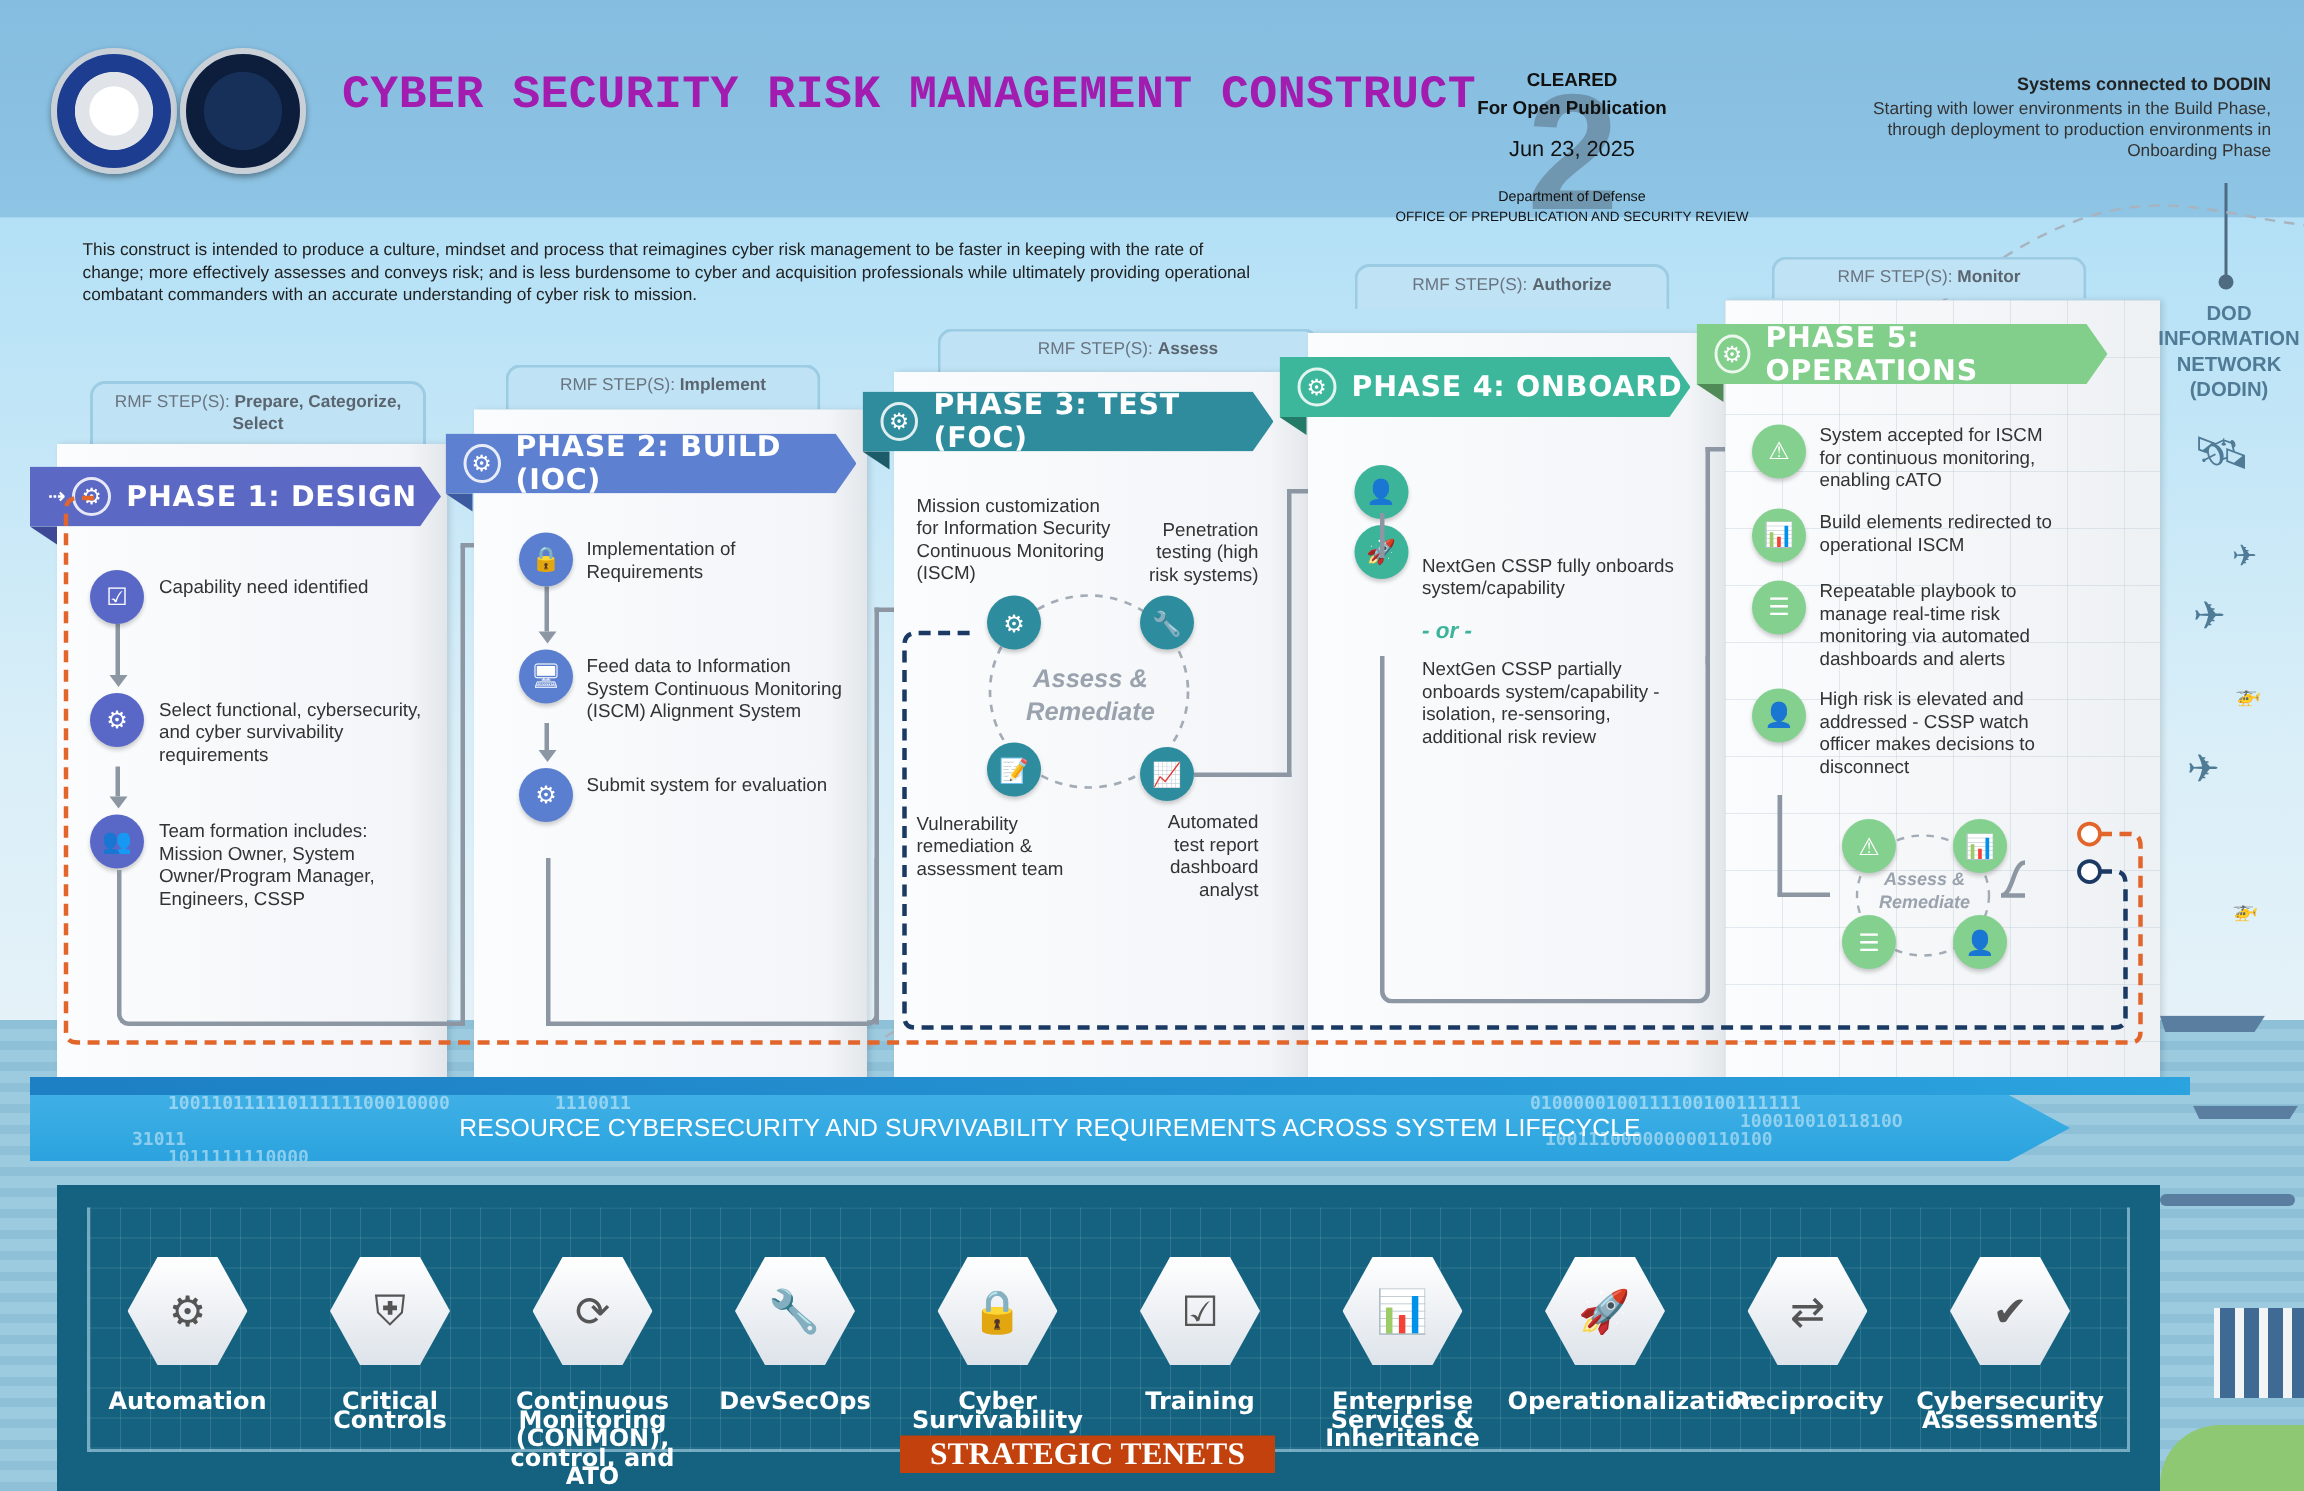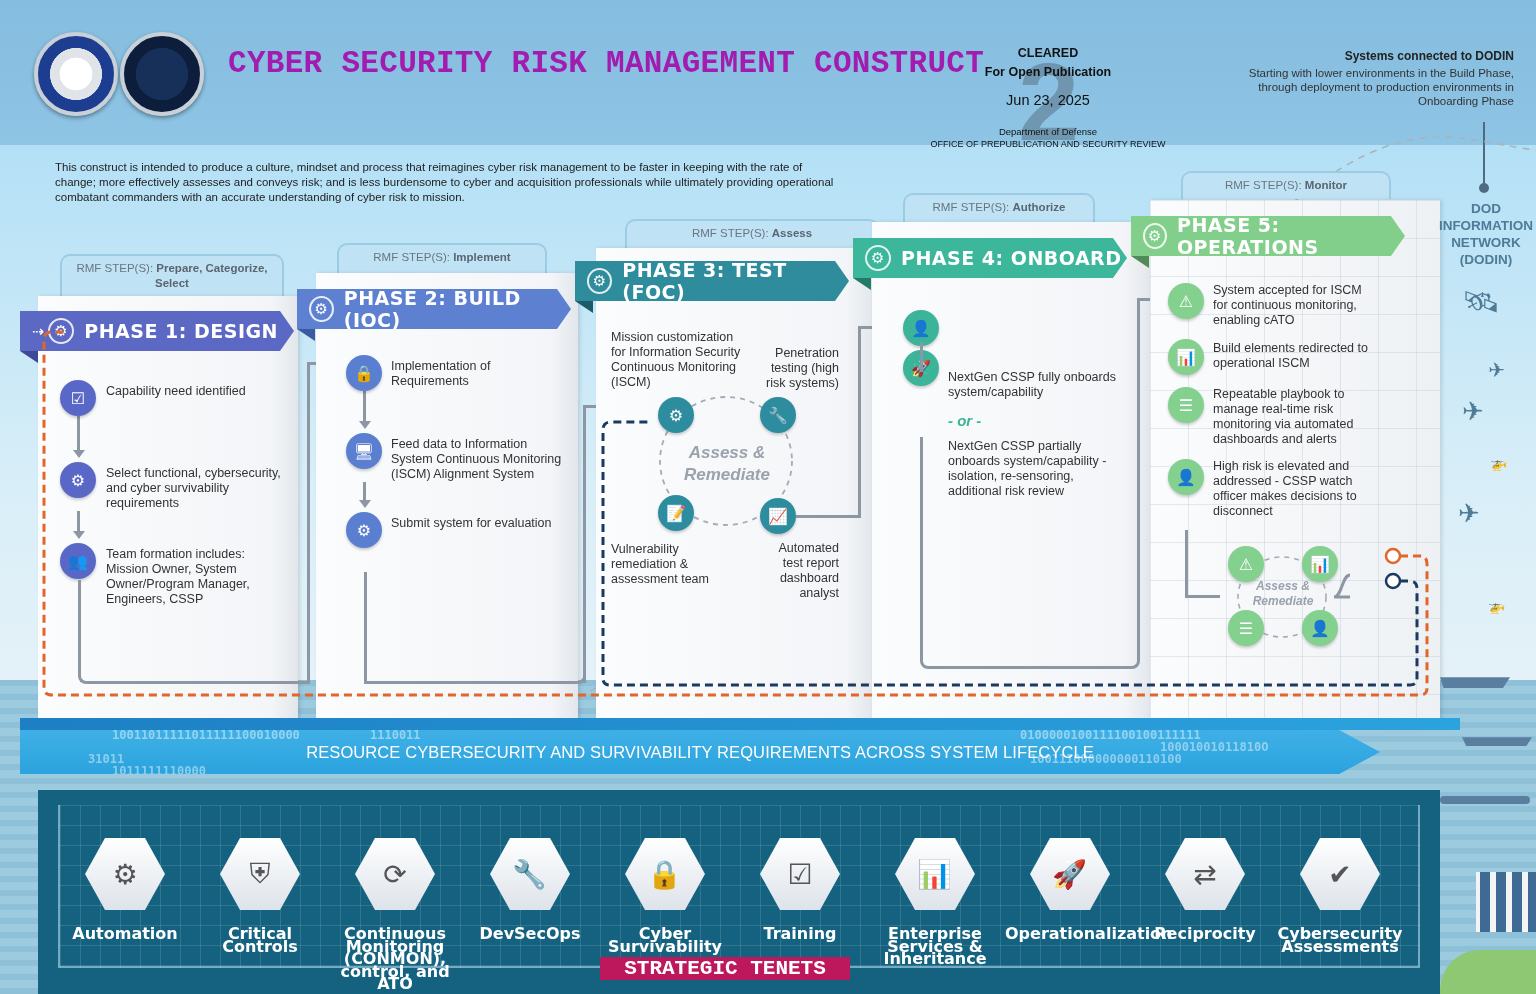--- a/index.html
+++ b/index.html
@@ -40,21 +40,21 @@
 
 #ribbon{left:20px;top:730px;width:1360px;height:44px;background:linear-gradient(#3fb0e6,#2ba3de);clip-path:polygon(0 0,97% 0,100% 50%,97% 100%,0 100%);display:flex;align-items:center;justify-content:center}
 #ribbon-text{font-family:"Liberation Sans",sans-serif;font-size:16.5px;color:#fff;letter-spacing:.1px}
 .bin{position:absolute;font-family:"DejaVu Sans Mono",monospace;font-size:12px;color:rgba(255,255,255,.45);font-weight:bold}
 
 #tenets{left:38px;top:790px;width:1402px;height:204px;background:#14627f}
 #tenet-grid{left:58px;top:805px;width:1362px;height:163px;border:2px solid rgba(180,220,240,.6);border-top:none;background-image:linear-gradient(rgba(255,255,255,.12) 1px,transparent 1px),linear-gradient(90deg,rgba(255,255,255,.12) 1px,transparent 1px);background-size:20px 20px}
 .tenet{position:absolute;top:838px;width:130px;text-align:center}
 .hex{margin:0 auto;width:80px;height:72px;background:linear-gradient(#fff,#dde3ea);clip-path:polygon(25% 0,75% 0,100% 50%,75% 100%,25% 100%,0 50%);display:flex;align-items:center;justify-content:center;font-size:28px;color:#555}
 .tenet-label{font-family:"DejaVu Sans",sans-serif;font-weight:bold;font-size:16px;color:#fff;line-height:12.5px;margin-top:18px}
-#tenets-title{left:600px;top:957px;width:250px;text-align:center;background:#be185d;font-family:Liberation Mono, monospace;font-weight:bold;font-size:21px;color:#fff}
+#tenets-title{left:600px;top:957px;width:250px;text-align:center;background:#c2410c;font-family:Liberation Serif, serif;font-weight:bold;font-size:21px;color:#fff}
 
 #dodin-label{left:1438px;top:200px;width:96px;text-align:center;font-family:"Liberation Sans",sans-serif;font-weight:bold;font-size:13.5px;color:#4f7b97;line-height:17px}
 .vehicle{position:absolute;color:#4f7b97;font-size:30px}
 </style>
 </head>
 <body>
 
 <div id="bg-top" class="abs"></div>
 <div id="bg-mid" class="abs"></div>
 <div id="bg-sea" class="abs"></div>
@@ -169,21 +169,21 @@
     <span class="ico">📈</span>
   </div>
 <div class="abs ph3" style="left:658px;top:495px">
     <span class="ico">📝</span>
   </div>
 <div class="abs loop-label" style="left:672px;top:442px;width:110px;font-size:17px;line-height:22px">Assess &amp; Remediate</div>
 <div class="abs" style="left:796px;top:515px;width:65px;height:3px;background:#8d97a3"></div>
 <div class="abs" style="left:858px;top:326px;width:3px;height:192px;background:#8d97a3"></div>
 <div class="abs" style="left:858px;top:326px;width:30px;height:3px;background:#8d97a3"></div>
 
-<div class="abs rmf" style="left:903px;top:193px;width:192px;height:30px"><span>RMF STEP(S): </span><b>Authorize</b></div>
+<div class="abs rmf" style="left:903px;top:176px;width:210px;height:30px"><span>RMF STEP(S): </span><b>Authorize</b></div>
 <div class="abs card" style="left:872px;top:222px;width:280px;height:504px"></div>
 <div class="abs banner" style="left:853px;top:238px;width:274px;background:#3cb79c">
   <span class="gi">⚙</span>
   <span>PHASE 4: ONBOARD</span>
 </div>
 <div class="abs fold" style="left:853px;top:278px;border-top-color:#237a67"></div>
 <div class="abs ph4" style="left:903px;top:310px;width:214px">
   <div class="step">
       <span class="ico">👤</span>
     </div>

